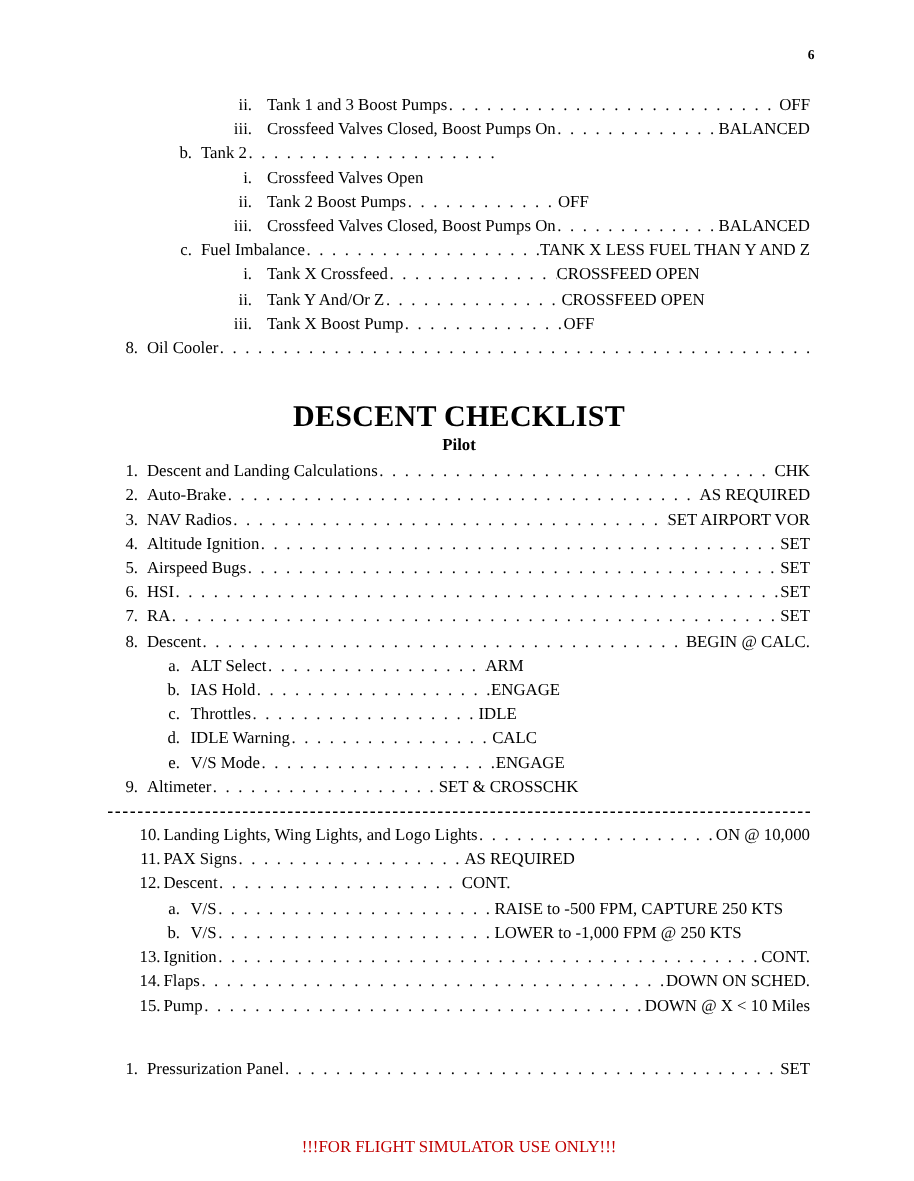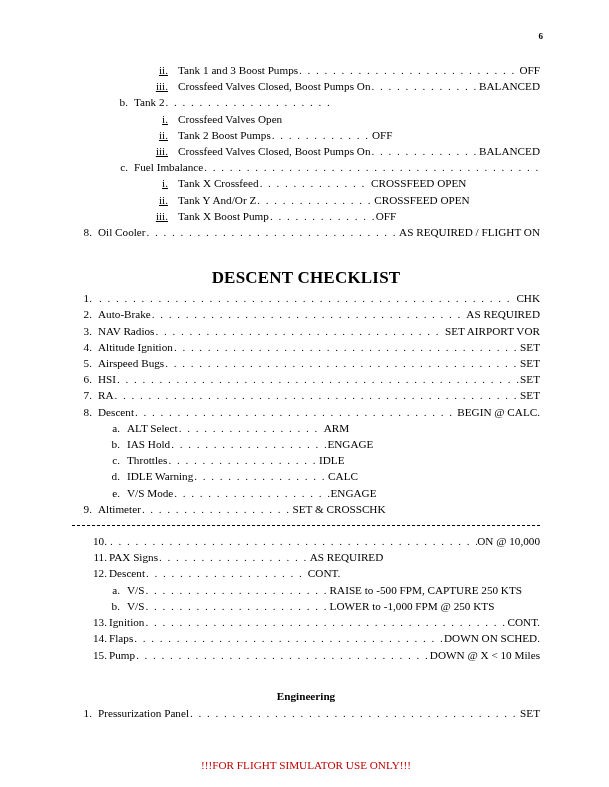--- a/index.html
+++ b/index.html
@@ -73,33 +73,33 @@
   }
 
   
   
   .lvl-num > .marker { width: 20px; }
   
   .lvl-num2 > .marker { width: 20px; text-align: right; padding-left: 15px; padding-right: 2px; }
   
   .lvl-alpha > .marker { width: 56px; }
   
-  .lvl-roman > .marker { width: 96px; padding-right: 10px; text-decoration: underline; }
+  .lvl-roman > .marker { width: 96px; padding-right: 10px; }
 
   
   .lvl-alpha2 > .marker { width: 48px; padding-right: 7px; }
 
   
   .cl.short .body { flex: 0 0 auto; }
   .cl.short .leader { flex: 0 0 auto; }
 
   
   .title-main {
     text-align: center;
-    font-size: 17px;
+    font-size: 20px;
     font-weight: bold;
     line-height: 24px;
     margin-top: 10px;
     letter-spacing: 0.2px;
   }
   .title-sub {
     text-align: center;
     font-size: 11.2px;
     font-weight: bold;
     line-height: 15px;
@@ -177,20 +177,21 @@
             <span class="label">Crossfeed Valves Closed, Boost Pumps On</span>
             <span class="leader">. . . . . . . . . . . . . . . . . . . . . . . . . . . . . . . . . . . . . . . . . . . . . . . . . . . . . . . . . . . . . . . . . . . . . . . . . . . . . . . . . . . . . .</span>
             <span class="value">BALANCED</span>
           </span>
         </div>
         <div class="cl lvl-alpha">
           <span class="marker">c.</span>
           <span class="body">
             <span class="label">Fuel Imbalance</span>
             <span class="leader">. . . . . . . . . . . . . . . . . . . . . . . . . . . . . . . . . . . . . . . . . . . . . . . . . . . . . . . . . . . . . . . . . . . . . . . . . . . . . . . . . . . . . .</span>
+            <span class="value">TANK X LESS FUEL THAN Y AND Z</span>
           </span>
         </div>
         <div class="cl lvl-roman short">
           <span class="marker">i.</span>
           <span class="body">
             <span class="label">Tank X Crossfeed</span>
             <span class="leader" style="width: 110.4px; flex: 0 0 auto;">. . . . . . . . . . . . . . . . . . . . . . . . . . . . . . . . . . . . . . . . . . . . . . . . . . . . . . . . . . . . . . . . . . . . . . . . . . . . . . . . . . . . . .</span>
             <span class="value">CROSSFEED OPEN</span>
           </span>
         </div>
@@ -208,34 +209,35 @@
             <span class="label">Tank X Boost Pump</span>
             <span class="leader" style="width: 104.8px; flex: 0 0 auto;">. . . . . . . . . . . . . . . . . . . . . . . . . . . . . . . . . . . . . . . . . . . . . . . . . . . . . . . . . . . . . . . . . . . . . . . . . . . . . . . . . . . . . .</span>
             <span class="value">OFF</span>
           </span>
         </div>
         <div class="cl lvl-num">
           <span class="marker">8.</span>
           <span class="body">
             <span class="label">Oil Cooler</span>
             <span class="leader">. . . . . . . . . . . . . . . . . . . . . . . . . . . . . . . . . . . . . . . . . . . . . . . . . . . . . . . . . . . . . . . . . . . . . . . . . . . . . . . . . . . . . .</span>
-            <span class="value">AS REQUIRED / FLIGHT ON</span>
           </span>
         </div>
       </div>
 
     <div class="sp-16"></div>
 
     <div class="title-main">DESCENT CHECKLIST</div>
 
+    <div class="title-sub">Pilot</div>
 
     <div id="pilot-before">
         <div class="cl lvl-num">
           <span class="marker">1.</span>
           <span class="body">
+            <span class="label">Descent and Landing Calculations</span>
             <span class="leader">. . . . . . . . . . . . . . . . . . . . . . . . . . . . . . . . . . . . . . . . . . . . . . . . . . . . . . . . . . . . . . . . . . . . . . . . . . . . . . . . . . . . . .</span>
             <span class="value">CHK</span>
           </span>
         </div>
         <div class="cl lvl-num">
           <span class="marker">2.</span>
           <span class="body">
             <span class="label">Auto-Brake</span>
             <span class="leader">. . . . . . . . . . . . . . . . . . . . . . . . . . . . . . . . . . . . . . . . . . . . . . . . . . . . . . . . . . . . . . . . . . . . . . . . . . . . . . . . . . . . . .</span>
             <span class="value">AS REQUIRED</span>
@@ -338,20 +340,21 @@
           </span>
         </div>
       </div>
 
     <div class="divider"></div>
 
     <div id="pilot-after">
         <div class="cl lvl-num2">
           <span class="marker">10.</span>
           <span class="body">
+            <span class="label">Landing Lights, Wing Lights, and Logo Lights</span>
             <span class="leader">. . . . . . . . . . . . . . . . . . . . . . . . . . . . . . . . . . . . . . . . . . . . . . . . . . . . . . . . . . . . . . . . . . . . . . . . . . . . . . . . . . . . . .</span>
             <span class="value">ON @ 10,000</span>
           </span>
         </div>
         <div class="cl lvl-num2 short">
           <span class="marker">11.</span>
           <span class="body">
             <span class="label">PAX Signs</span>
             <span class="leader" style="width: 149.6px; flex: 0 0 auto;">. . . . . . . . . . . . . . . . . . . . . . . . . . . . . . . . . . . . . . . . . . . . . . . . . . . . . . . . . . . . . . . . . . . . . . . . . . . . . . . . . . . . . .</span>
             <span class="value">AS REQUIRED</span>
@@ -402,21 +405,20 @@
           <span class="body">
             <span class="label">Pump</span>
             <span class="leader">. . . . . . . . . . . . . . . . . . . . . . . . . . . . . . . . . . . . . . . . . . . . . . . . . . . . . . . . . . . . . . . . . . . . . . . . . . . . . . . . . . . . . .</span>
             <span class="value">DOWN @ X &lt; 10 Miles</span>
           </span>
         </div>
       </div>
 
     <div class="sp-26"></div>
 
-    <div class="title-sub">Engineering</div>
 
     <div id="engineering">
         <div class="cl lvl-num">
           <span class="marker">1.</span>
           <span class="body">
             <span class="label">Pressurization Panel</span>
             <span class="leader">. . . . . . . . . . . . . . . . . . . . . . . . . . . . . . . . . . . . . . . . . . . . . . . . . . . . . . . . . . . . . . . . . . . . . . . . . . . . . . . . . . . . . .</span>
             <span class="value">SET</span>
           </span>
         </div>

